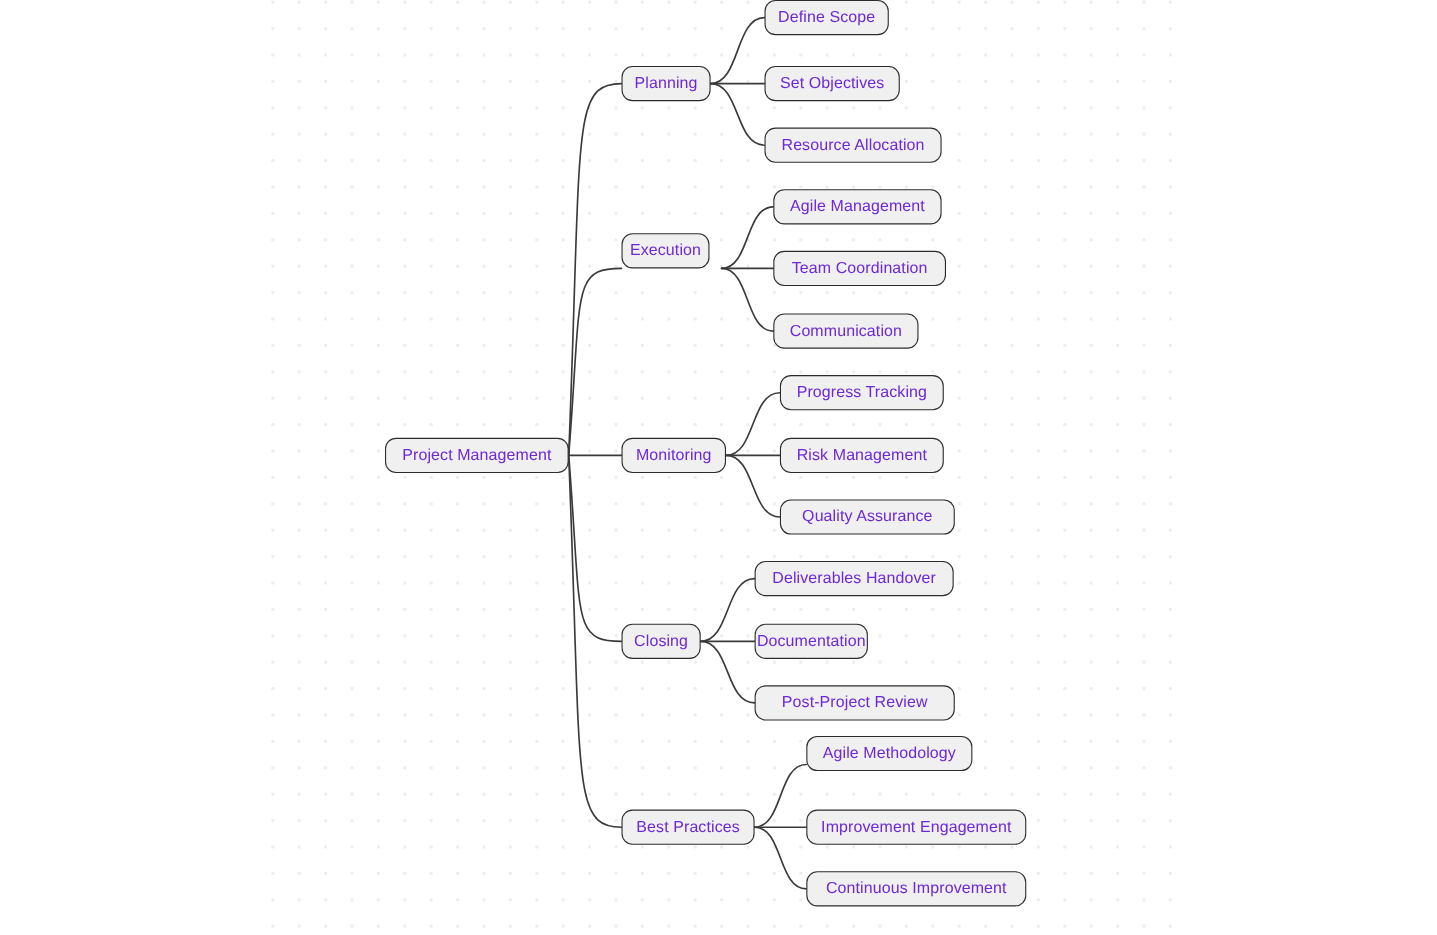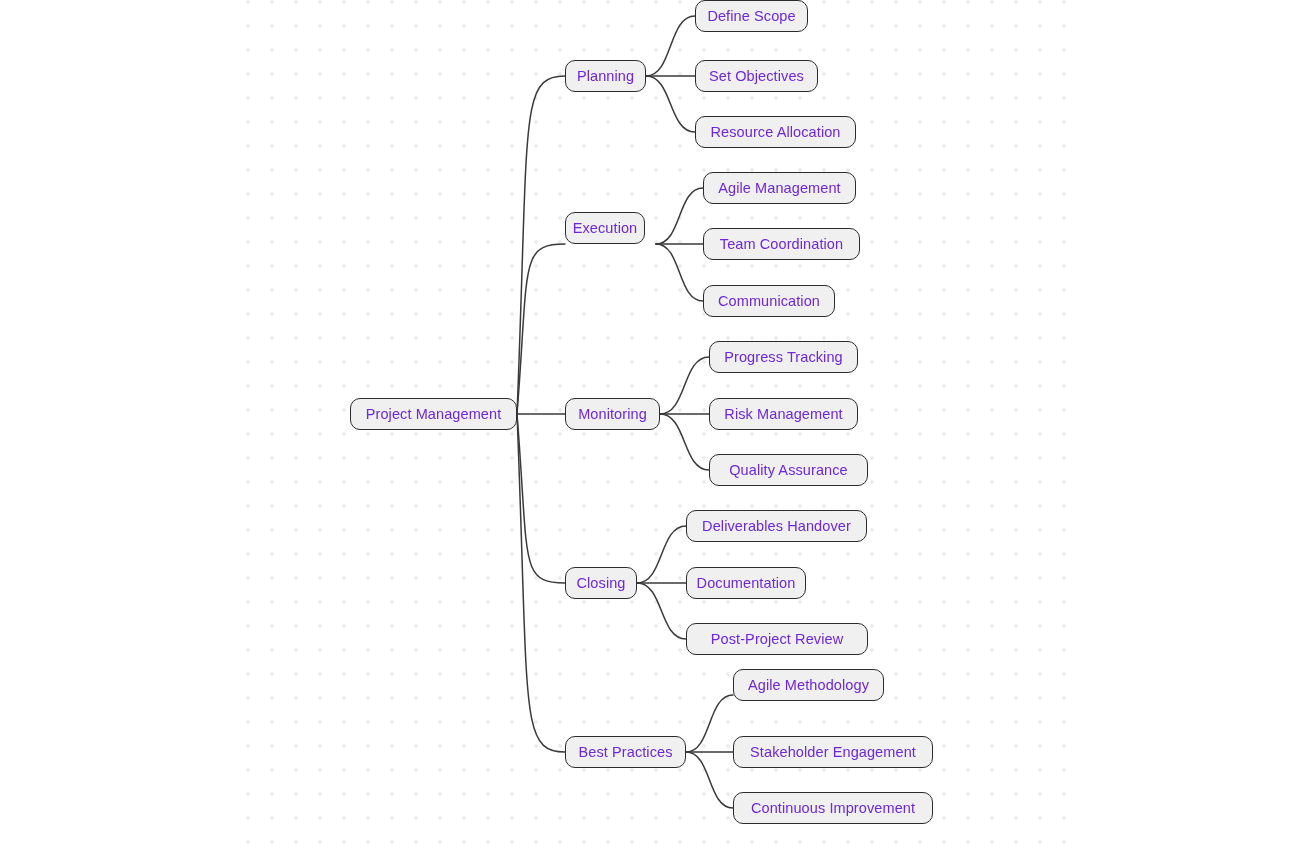--- a/index.html
+++ b/index.html
@@ -122,34 +122,34 @@
       </div>
       <div class="node" style="left: 709px; top: 454px; width: 159px;">
         <span class="node-label">Quality Assurance</span>
       </div>
       <div class="node" style="left: 565px; top: 567px; width: 72px;">
         <span class="node-label">Closing</span>
       </div>
       <div class="node" style="left: 686px; top: 510px; width: 181px;">
         <span class="node-label">Deliverables Handover</span>
       </div>
-      <div class="node" style="left: 686px; top: 567px; width: 120px;">
+      <div class="node" style="left: 686px; top: 567px; width: 103px;">
         <span class="node-label">Documentation</span>
       </div>
       <div class="node" style="left: 686px; top: 623px; width: 182px;">
         <span class="node-label">Post-Project Review</span>
       </div>
       <div class="node" style="left: 565px; top: 736px; width: 121px; border-radius: 10px;">
         <span class="node-label">Best Practices</span>
       </div>
       <div class="node" style="left: 733px; top: 669px; width: 151px;">
         <span class="node-label">Agile Methodology</span>
       </div>
       <div class="node" style="left: 733px; top: 736px; width: 200px;">
-        <span class="node-label">Stakeholder Engagement</span>
+        <span class="node-label">Improvement Engagement</span>
       </div>
       <div class="node" style="left: 733px; top: 792px; width: 200px;">
         <span class="node-label">Continuous Improvement</span>
       </div>
       <div class="node" style="left: 350px; top: 398px; width: 167px;">
         <span class="node-label">Project Management</span>
       </div>
     </div>
 
 </div>

